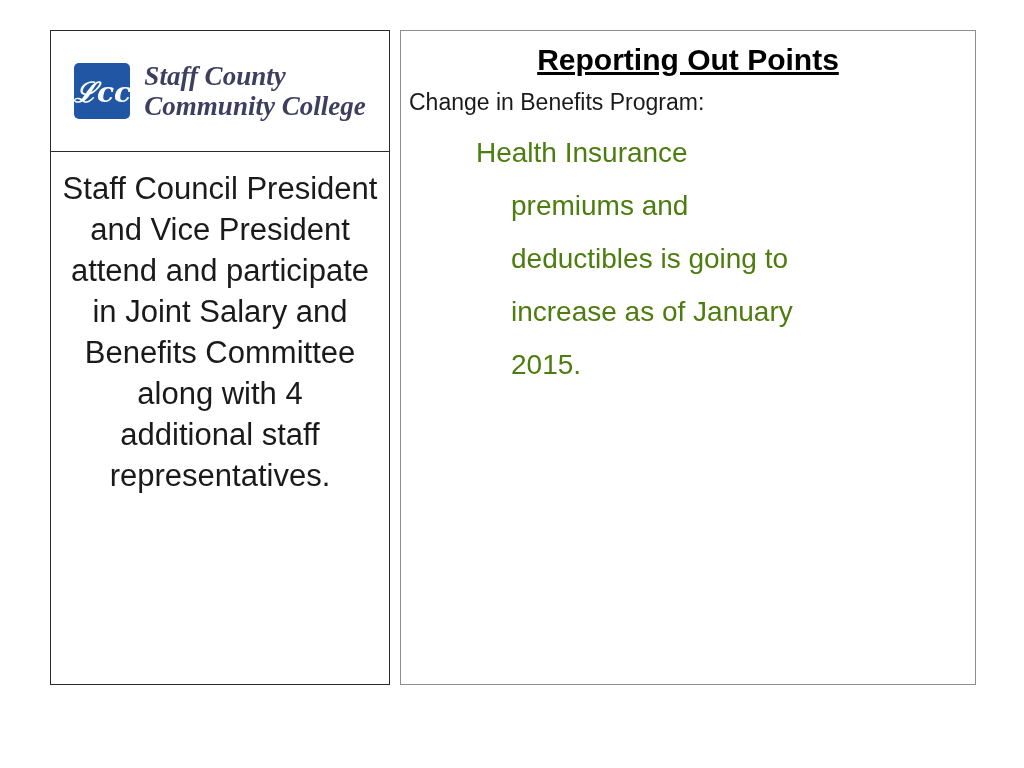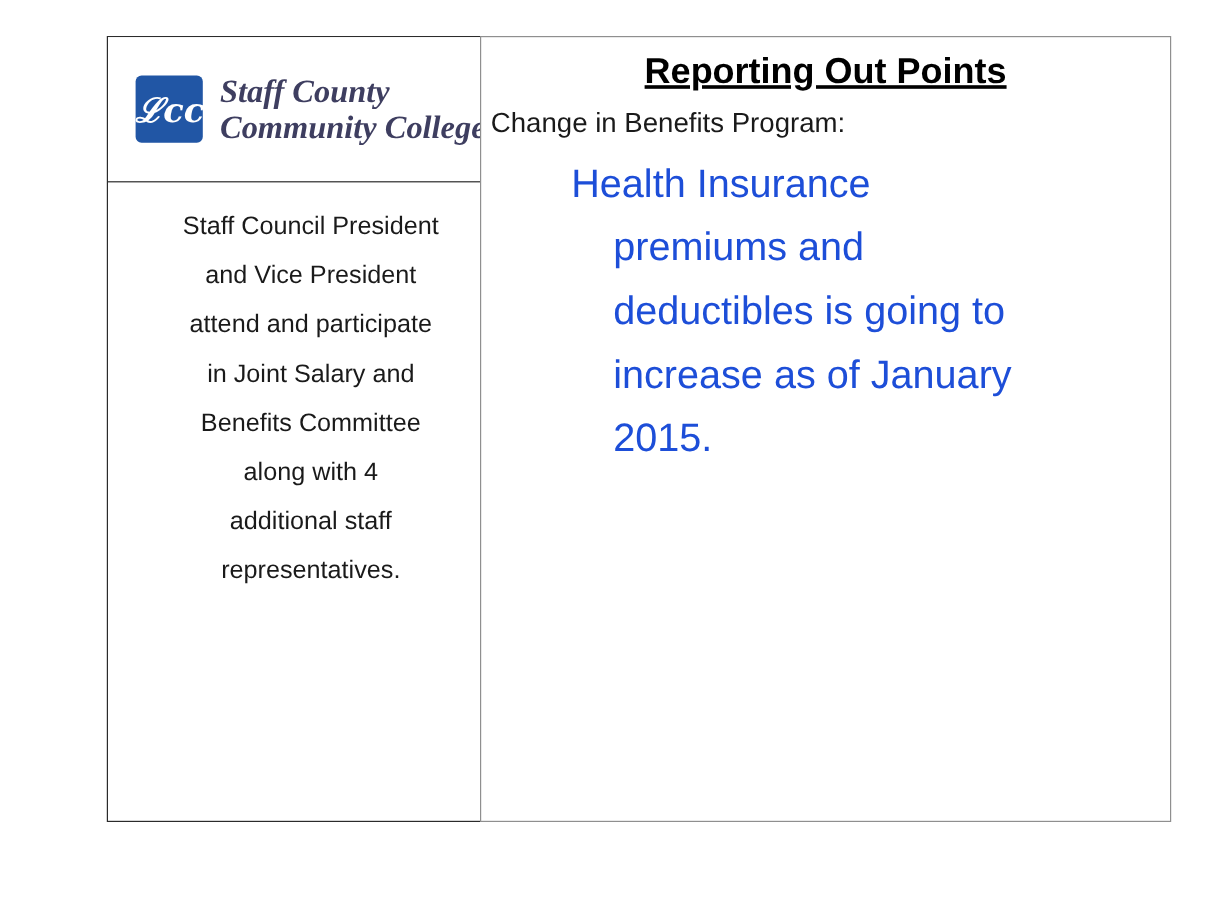--- a/index.html
+++ b/index.html
@@ -18,21 +18,20 @@
 
   
   .left-panel {
     position: absolute;
     left: 50px;
     top: 30px;
     width: 340px;
     height: 655px;
     border: 1px solid #2b2b2b;
     background: #ffffff;
-    margin-left: 39px;
   }
   .logo-section {
     height: 121px;
     border-bottom: 1px solid #2b2b2b;
     display: flex;
     align-items: center;
     justify-content: center;
     gap: 14px;
     background: #ffffff;
   }
@@ -56,21 +55,21 @@
     font-style: italic;
     font-weight: bold;
     color: #3E3E60;
     font-size: 27px;
     line-height: 30px;
     white-space: nowrap;
   }
   .left-body {
     padding: 16px 4px 0 4px;
     text-align: center;
-    font-size: 21px;
+    font-size: 31px;
     line-height: 41px;
     color: #1a1a1a;
     white-space: pre-line;
   }
 
   
   .right-panel {
     position: absolute;
     left: 400px;
     top: 30px;
@@ -90,23 +89,23 @@
   .right-subtitle {
     margin: 12px 0 0 8px;
     font-size: 23px;
     color: #1a1a1a;
   }
   .right-body {
     margin-top: 10px;
     padding-left: 110px;
     padding-right: 20px;
     text-indent: -35px;
-    font-size: 33px;
+    font-size: 28px;
     line-height: 53px;
-    color: #1d4ed8;
+    color: #4d7c0f;
     white-space: pre-line;
   }
 </style>
 </head>
 <body>
 
 <div class="canvas">
 
   <div class="left-panel">
     <div class="logo-section">

